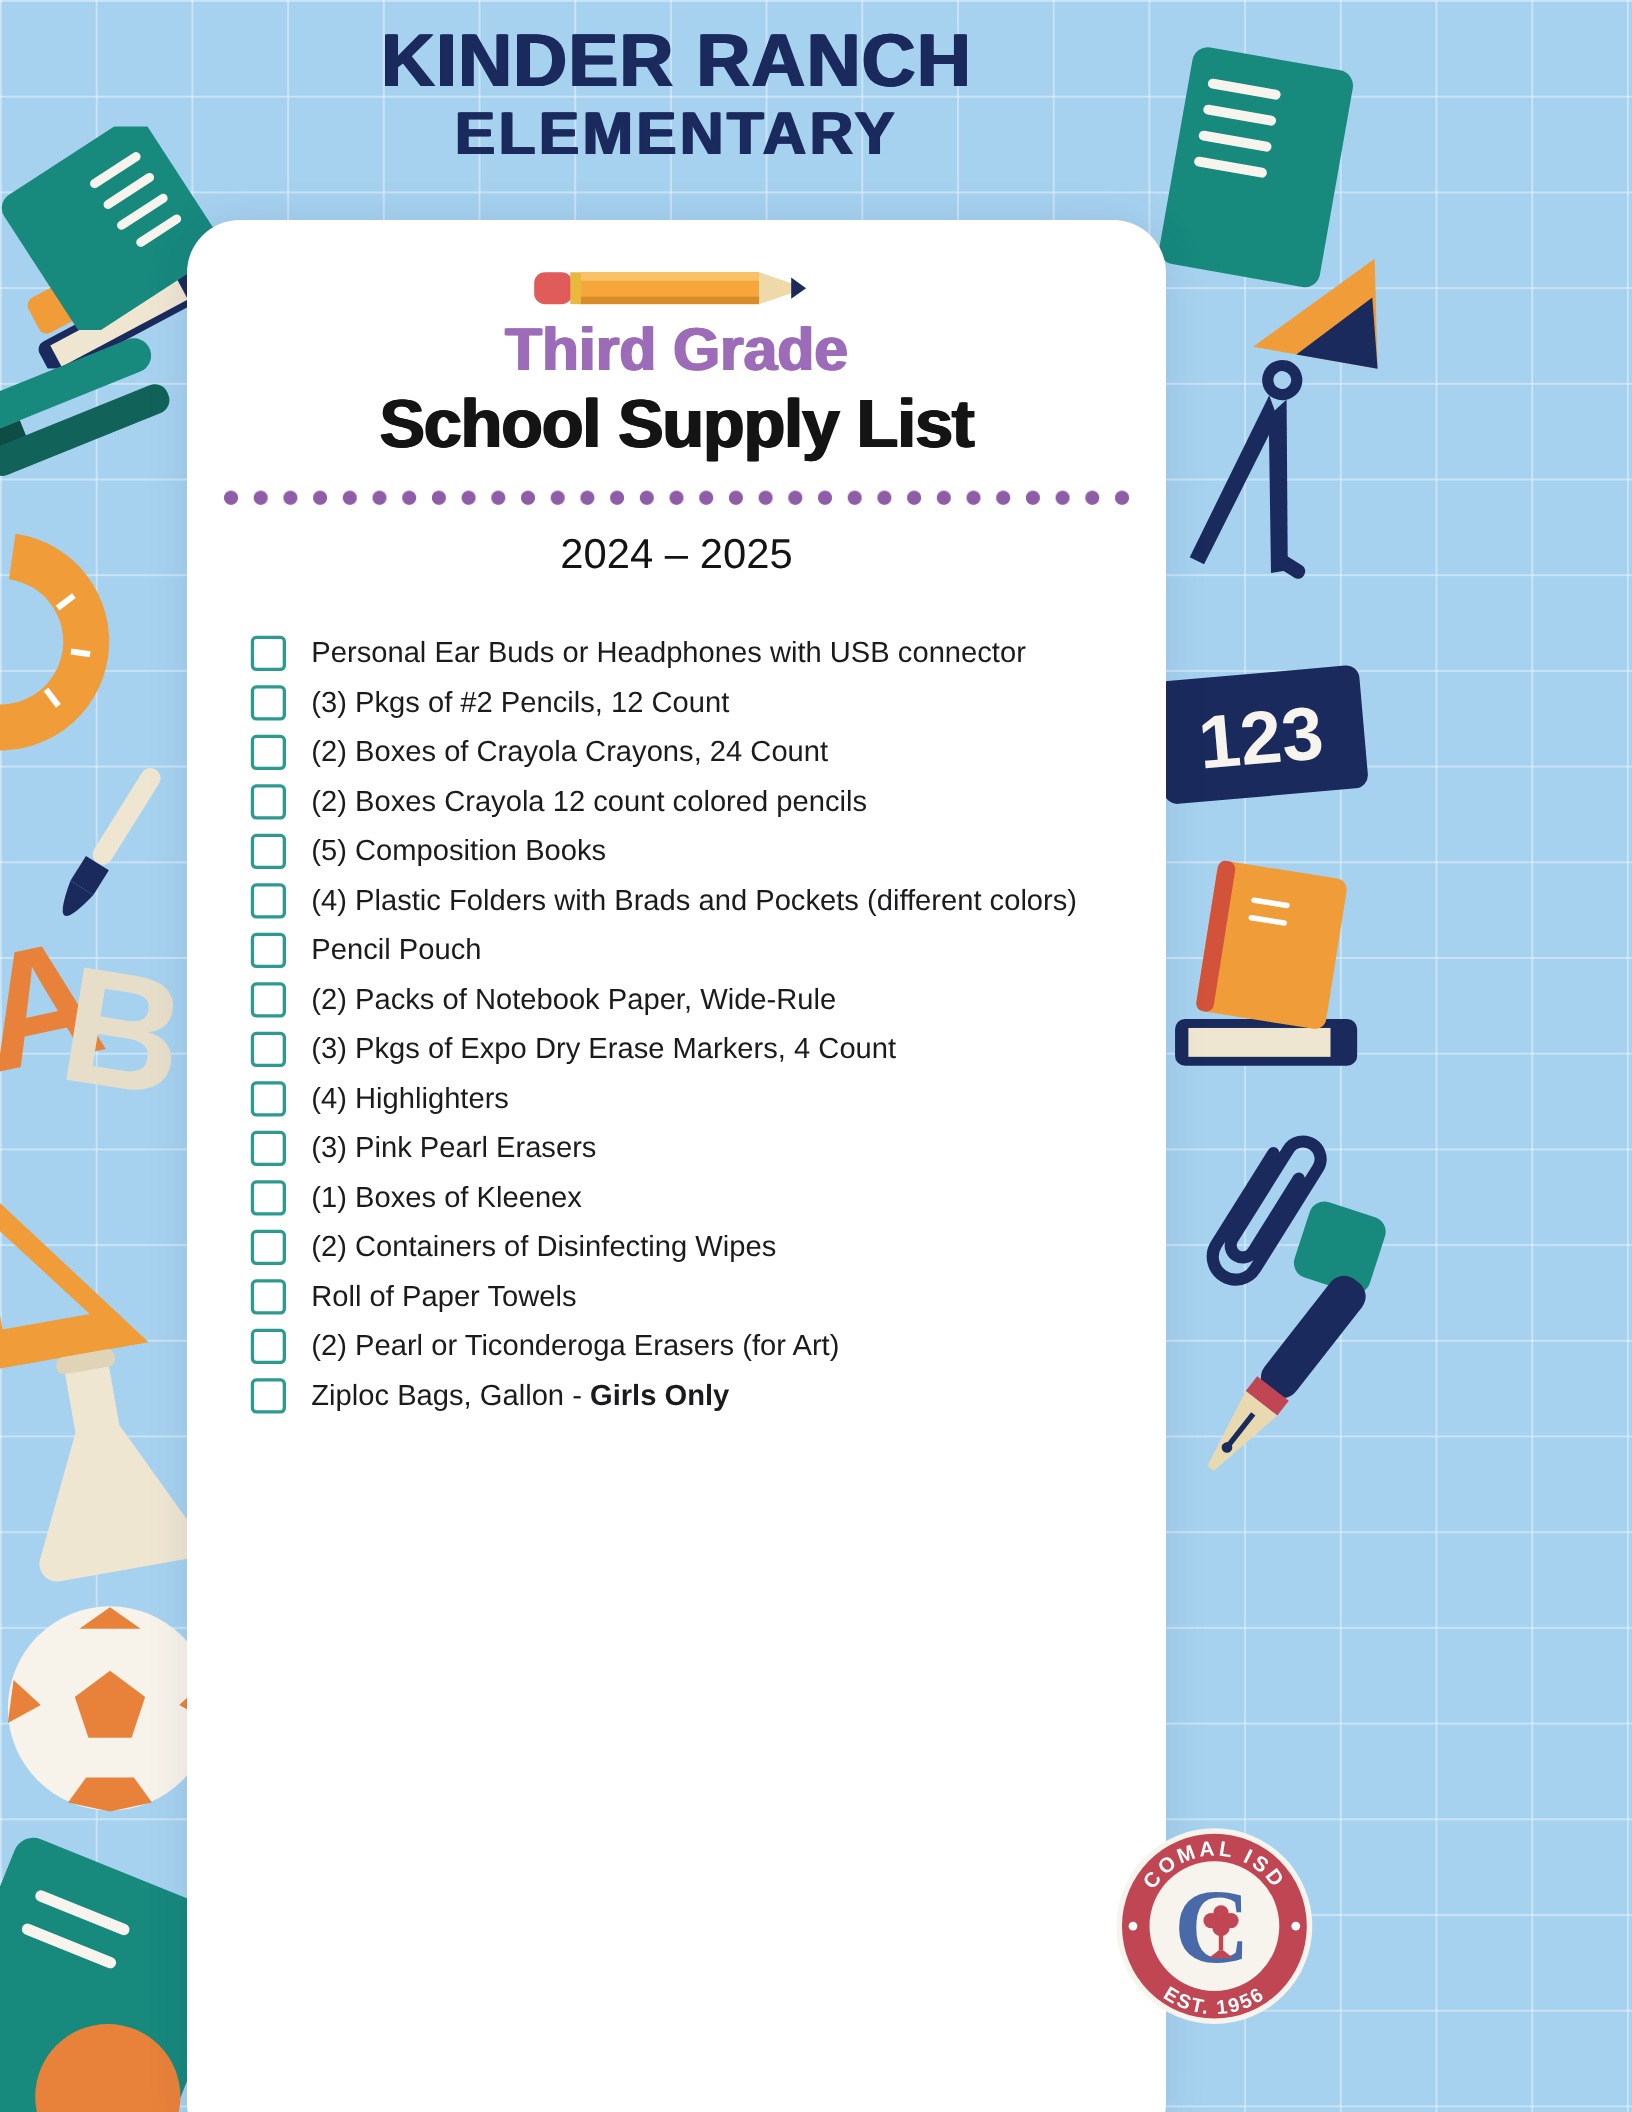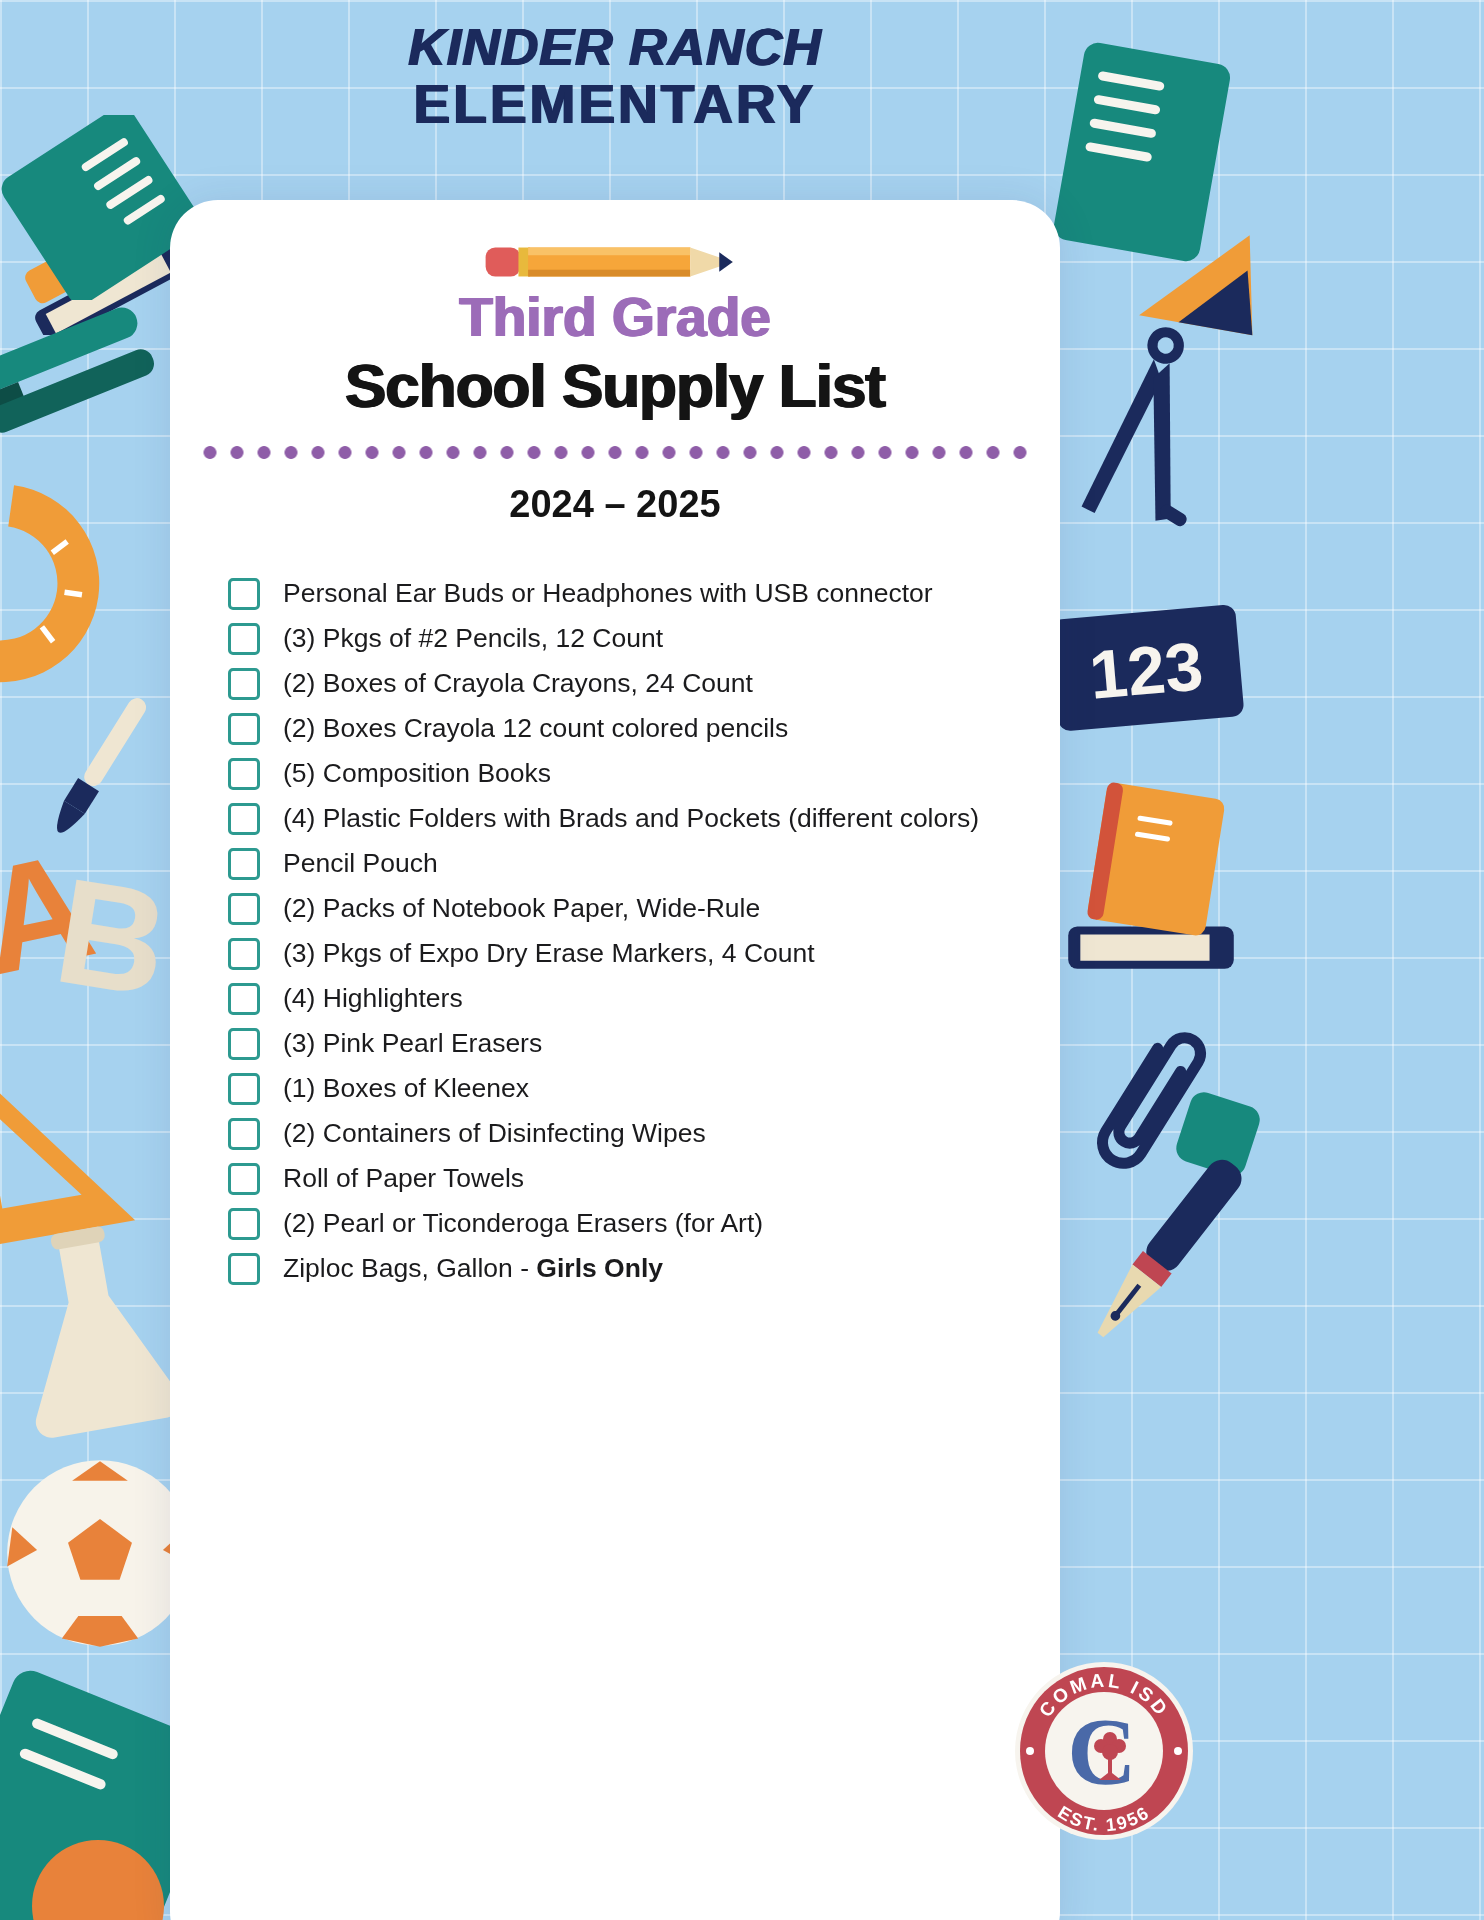--- a/index.html
+++ b/index.html
@@ -10,42 +10,42 @@
     background-color:#a6d2ef;
     background-image:
       linear-gradient(rgba(255,255,255,.38) 2px, transparent 2px),
       linear-gradient(90deg, rgba(255,255,255,.38) 2px, transparent 2px);
     background-size:87px 87px;
   }
   .deco{position:absolute; z-index:1; pointer-events:none;}
 
   
   .header{position:absolute; left:170px; top:20px; width:890px; text-align:center; z-index:2; color:#1b2a5c;}
-  .school-name{margin:0; font-size:52px; line-height:1.04; font-weight:900; letter-spacing:1px;
-    text-shadow:1px 0 currentColor,-1px 0 currentColor;font-style:italic;}
+  .school-name{margin:0; font-size:68px; line-height:1.04; font-weight:900; letter-spacing:1px;
+    text-shadow:1px 0 currentColor,-1px 0 currentColor;}
   .school-level{margin:2px 0 0; font-size:55px; line-height:1.05; font-weight:900; letter-spacing:3px;
     text-shadow:1px 0 currentColor,-1px 0 currentColor;}
 
   
   .card{
     position:absolute; left:170px; top:200px; width:890px; height:1760px;
     background:#ffffff; border-radius:48px; z-index:2;
     box-shadow:0 0 40px rgba(27,43,94,.10);
   }
   .pencil-wrap{width:300px; height:56px; margin:34px auto 0;}
   .grade-title{margin-top:0; text-align:center; font-size:55px; line-height:1; font-weight:800; color:#9c6cb8;
     text-shadow:1px 0 currentColor,-1px 0 currentColor;}
   .list-title{margin-top:8px; text-align:center; font-size:62px; line-height:1.05; font-weight:700; color:#141414;
     letter-spacing:-1px; text-shadow:1px 0 currentColor,-1px 0 currentColor;}
   .dots-divider{
     height:13px; width:836px; margin:28px auto 0;
     background-image:radial-gradient(circle, #8f5da8 6px, rgba(0,0,0,0) 6.8px);
     background-size:27px 13px; background-repeat:repeat-x; background-position:center;
   }
-  .school-year{margin-top:24px; text-align:center; font-size:38px; font-weight:700; color:#141414;}
+  .school-year{margin-top:24px; text-align:center; font-size:38px; font-weight:400; color:#141414;}
 
   .supplies{list-style:none; margin:52px 0 0; padding:0 20px 0 58px;}
   .supply-item{display:flex; align-items:flex-end; margin-bottom:13px; font-size:26.5px; line-height:1.2; color:#1b1b1d;}
   .checkbox{width:26px; height:26px; border:3px solid #2d9a90; border-radius:5px; margin-right:23px; flex:0 0 auto; background:#fff;}
   .item-bold{font-weight:700;}
 
   
   .district-logo{position:absolute; left:1013px; top:1660px; width:182px; height:182px; z-index:3;}
 
   

